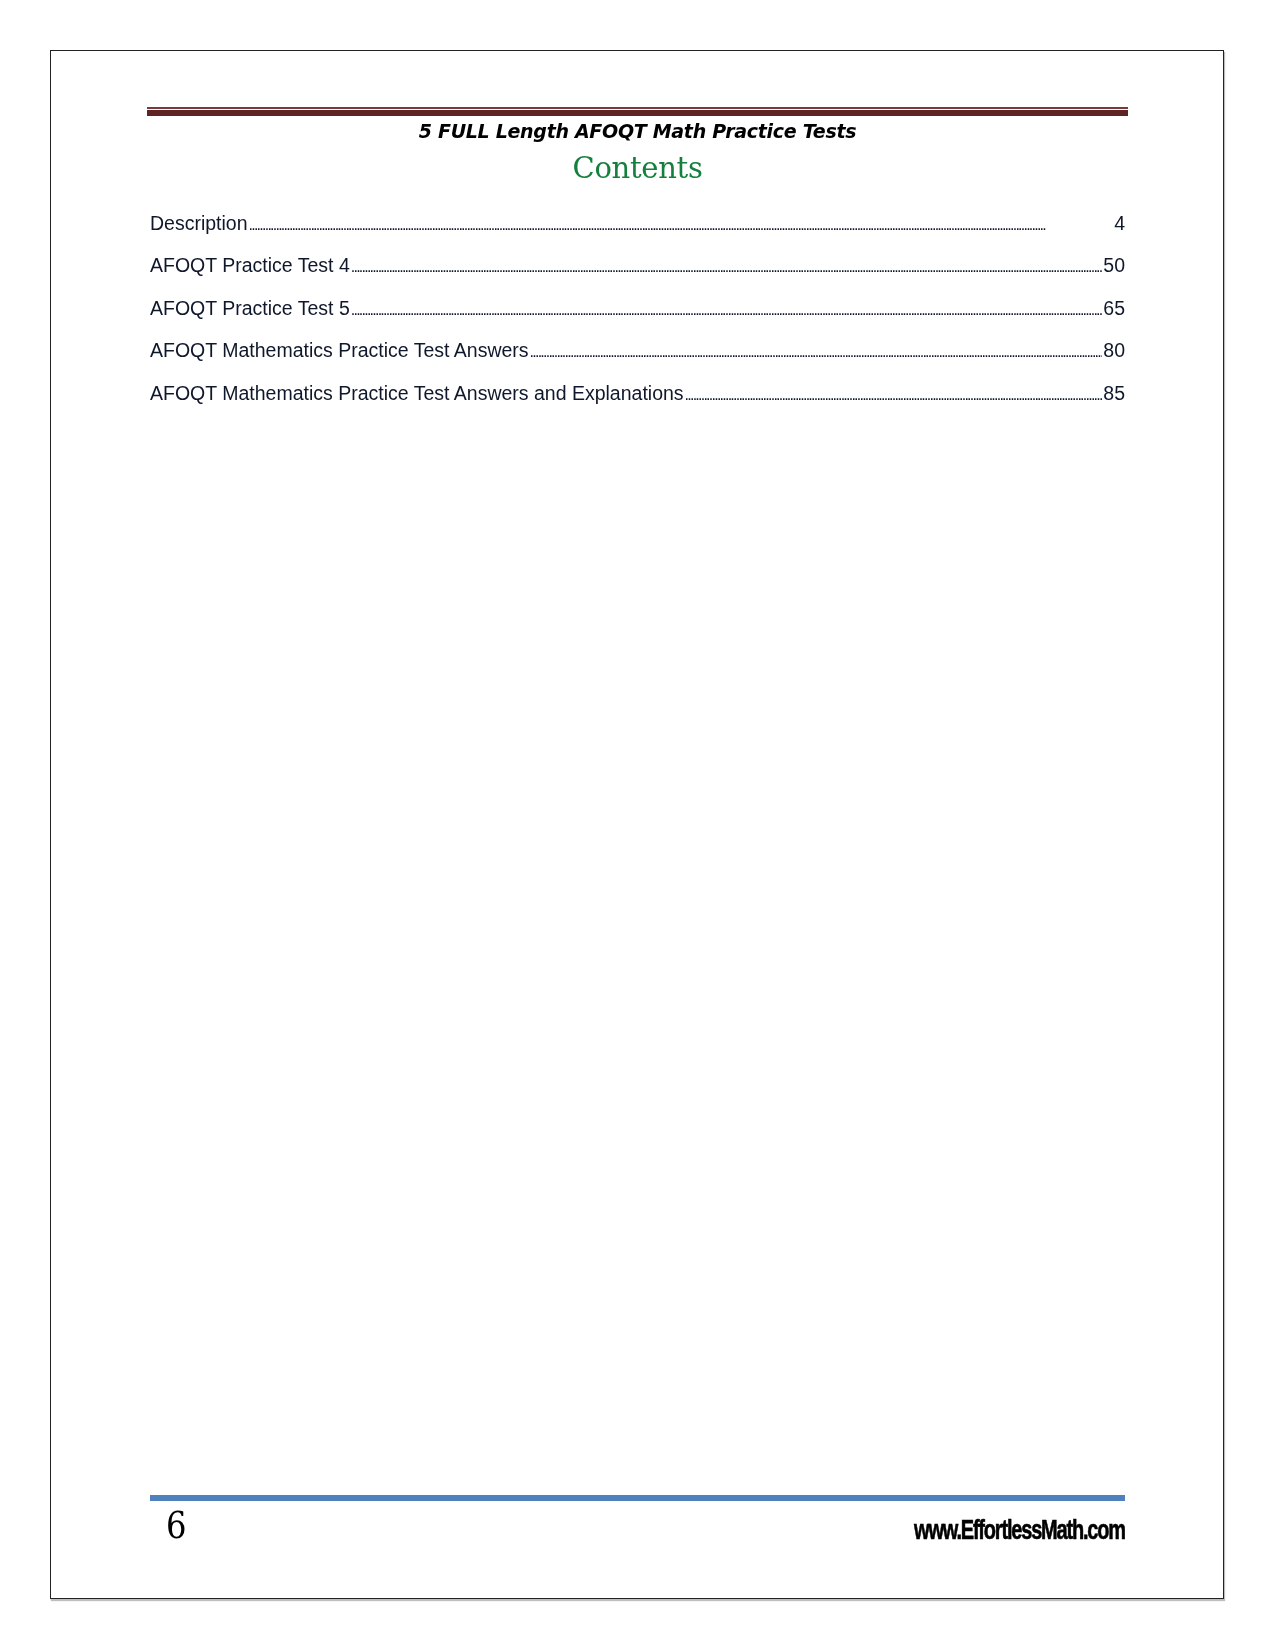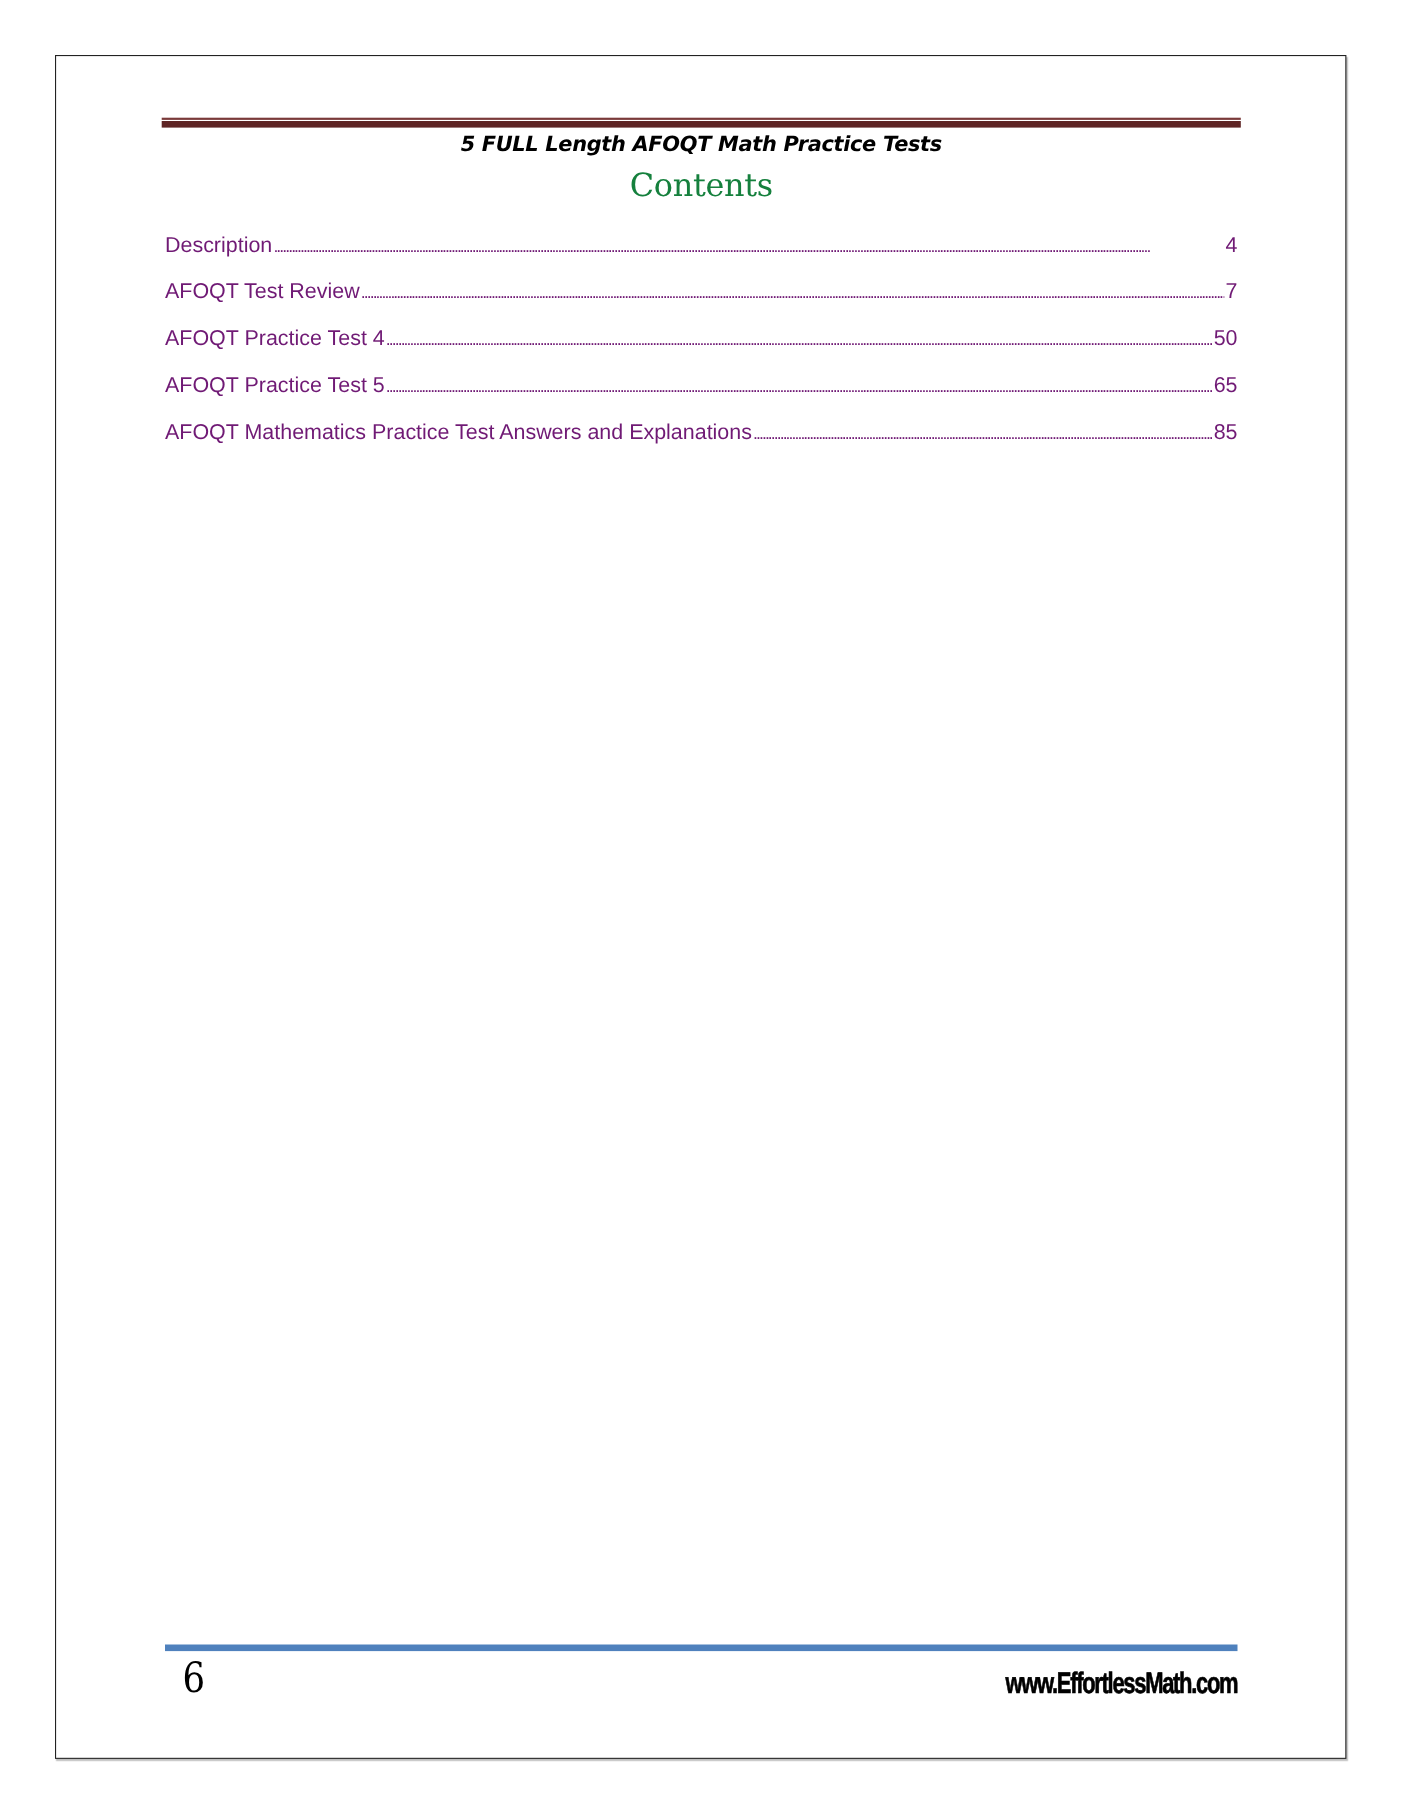--- a/index.html
+++ b/index.html
@@ -3,21 +3,21 @@
 <meta charset="utf-8">
 <style>
   html, body { margin: 0; padding: 0; background: #ffffff; }
   body { width: 1275px; height: 1650px; position: relative; overflow: hidden; font-family: "Liberation Sans", sans-serif; color: #000; }
   .page-border { position: absolute; left: 50px; top: 50px; width: 1174px; height: 1549px; border: 1.5px solid #222; box-shadow: 1px 2px 1px rgba(0,0,0,0.25); box-sizing: border-box; }
   .header-title { position: absolute; left: 147px; width: 981px; top: 76px; text-align: center; font-family: "DejaVu Sans", sans-serif; font-style: italic; font-weight: bold; font-size: 19px; letter-spacing: -0.3px; color: #000; margin-top: 44px; }
   .header-rule-thin { position: absolute; left: 147px; width: 981px; top: 107px; height: 2px; background: #7a3a3a; }
   .header-rule-thick { position: absolute; left: 147px; width: 981px; top: 110px; height: 6px; background: #5e2424; }
   .toc-title { position: absolute; left: 0; width: 1275px; top: 151px; text-align: center; font-family: "DejaVu Serif", serif; font-size: 29px; color: #15803d; letter-spacing: -0.3px; }
   .toc { position: absolute; left: 150px; width: 975px; top: 212px; }
-  .toc-row { display: flex; align-items: baseline; height: 42.4px; font-family: "Liberation Sans", sans-serif; font-size: 19.5px; color: #701a75; cursor: pointer; }
+  .toc-row { display: flex; align-items: baseline; height: 42.4px; font-family: "Liberation Sans", sans-serif; font-size: 19.5px; color: #0f172a; cursor: pointer; }
   .toc-label { white-space: nowrap; }
   .toc-leader { flex: 1; overflow: hidden; white-space: nowrap; margin: 0 1px; }
   .toc-leader::before { content: ". . . . . . . . . . . . . . . . . . . . . . . . . . . . . . . . . . . . . . . . . . . . . . . . . . . . . . . . . . . . . . . . . . . . . . . . . . . . . . . . . . . . . . . . . . . . . . . . . . . . . . . . . . . . . . . . . . . . . . . . . . . . . . . . . . . . . . . . . . . . . . . . . . . . . . . . . . . . . . . . . . . . . . . . . . . . . . . . . . . . . . . . . . . . . . . . . . . . . . . . . . . . . . . . . . . . . . . . . . . . . . . . . . . . . . . . . . . . . . . . . . . . . . . . . . . . . . . . . . . . . . . . . . . . . . . . . . . . . . . . . . . . . . . . . . . . . . . ."; letter-spacing: -3.1px; font-size: 16px; }
   .toc-page { white-space: nowrap; text-align: right; }
   .footer-rule { position: absolute; left: 150px; width: 975px; top: 1495px; height: 6px; background: #4f81bd; }
   .footer-page { position: absolute; left: 166px; top: 1503px; font-family: "DejaVu Serif", serif; font-size: 38px; font-weight: normal; color: #000; transform: scaleX(0.85); transform-origin: left; }
   .footer-url { position: absolute; right: 150px; top: 1515px; font-family: "Liberation Sans", sans-serif; font-weight: bold; font-size: 27px; letter-spacing: -1.6px; color: #000; transform: scaleX(0.74); transform-origin: right; -webkit-text-stroke: 0.6px #000; }
 </style>
 </head>
 <body>
@@ -30,33 +30,33 @@
 
 <div class="toc-title">Contents</div>
 
 <div class="toc">
   <div class="toc-row">
     <span class="toc-label">Description</span>
     <span class="toc-leader"></span>
     <span class="toc-page">4</span>
   </div>
   <div class="toc-row">
-    <span class="toc-label">AFOQT Test Review</span>
-    <span class="toc-leader"></span>
-    <span class="toc-page">7</span>
-  </div>
-  <div class="toc-row">
     <span class="toc-label">AFOQT Practice Test 4</span>
     <span class="toc-leader"></span>
     <span class="toc-page">50</span>
   </div>
   <div class="toc-row">
     <span class="toc-label">AFOQT Practice Test 5</span>
     <span class="toc-leader"></span>
     <span class="toc-page">65</span>
+  </div>
+  <div class="toc-row">
+    <span class="toc-label">AFOQT Mathematics Practice Test Answers</span>
+    <span class="toc-leader"></span>
+    <span class="toc-page">80</span>
   </div>
   <div class="toc-row">
     <span class="toc-label">AFOQT Mathematics Practice Test Answers and Explanations</span>
     <span class="toc-leader"></span>
     <span class="toc-page">85</span>
   </div>
 </div>
 
 <div class="footer-rule"></div>
 <div class="footer-page">6</div>

